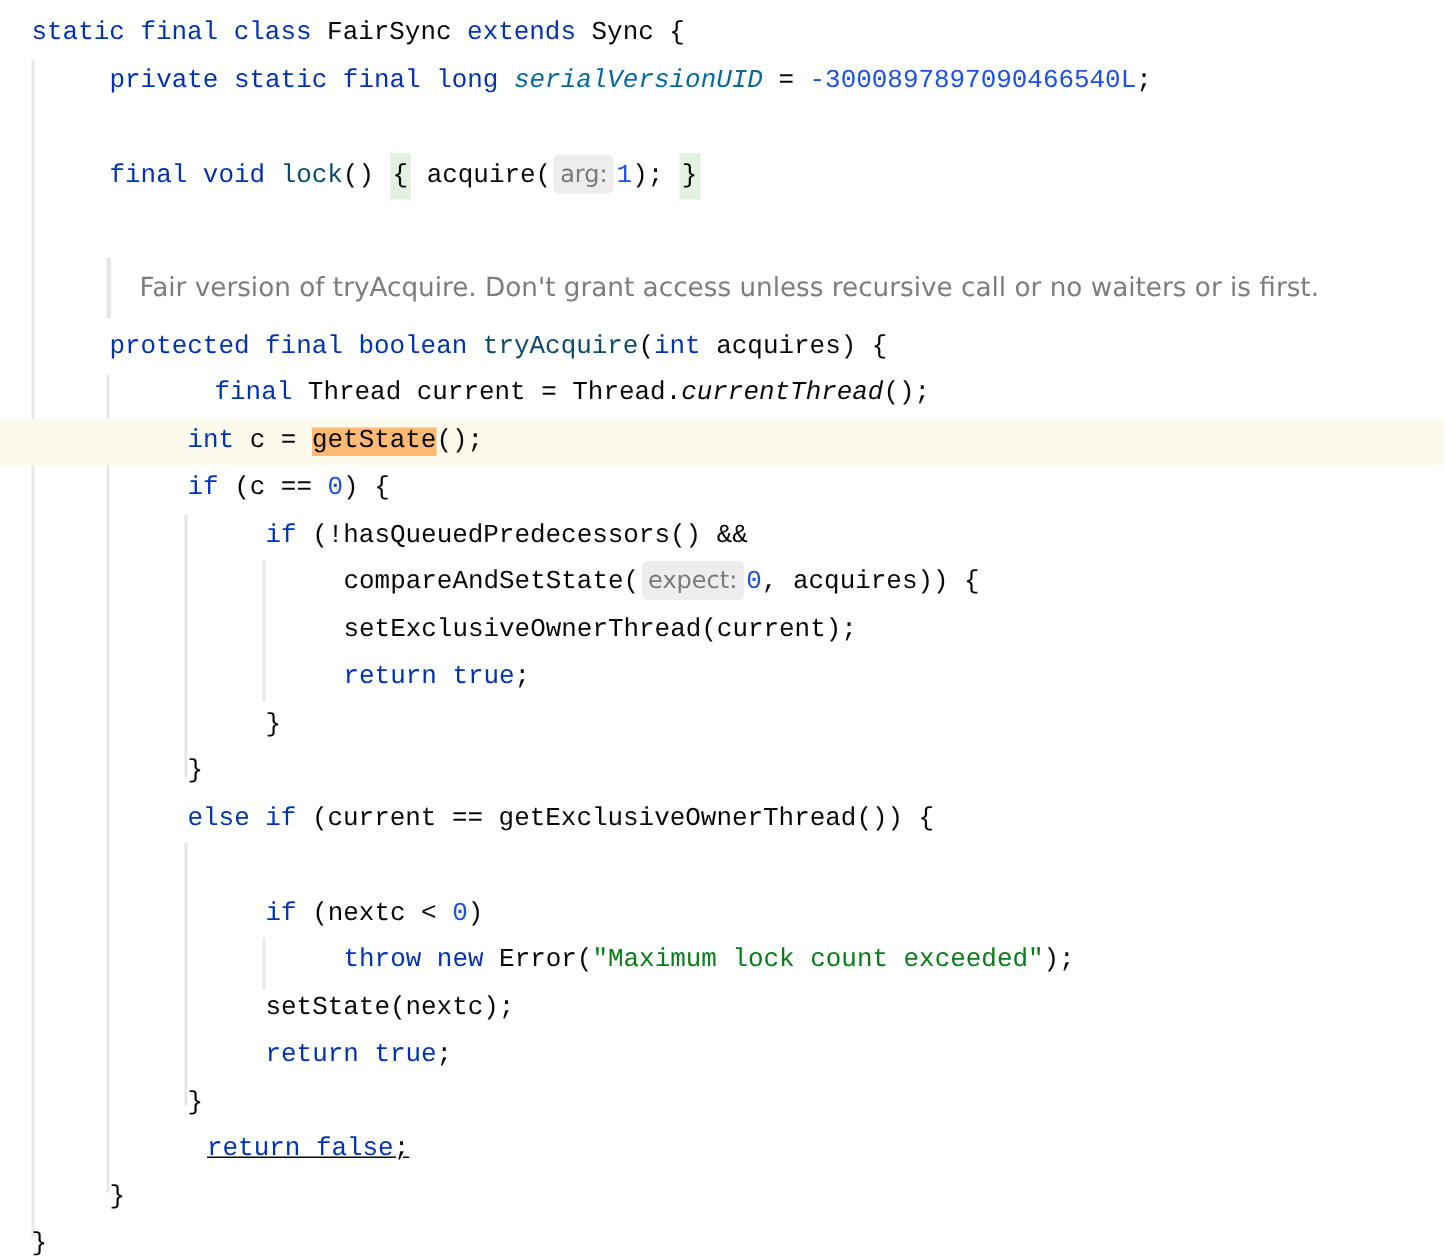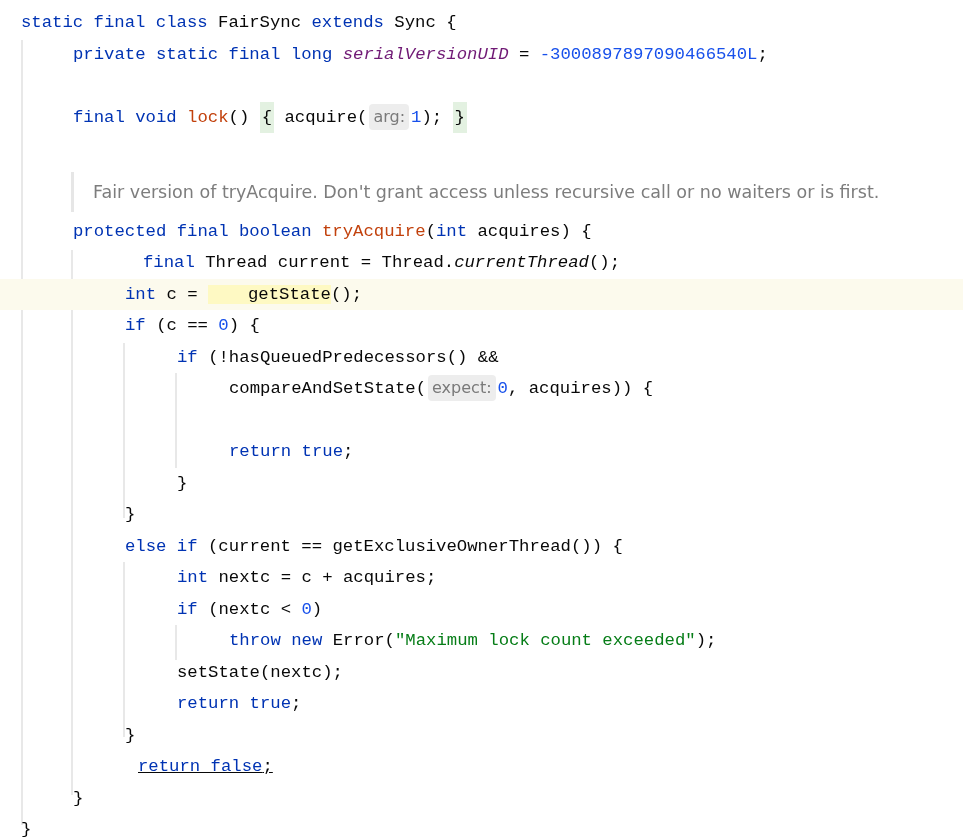--- a/index.html
+++ b/index.html
@@ -3,30 +3,30 @@
 <meta charset="utf-8">
 <style>
   html, body { margin:0; padding:0; background:#ffffff; }
   body { width:963px; height:837px; overflow:hidden; position:relative;
          font-family:"Liberation Mono", "DejaVu Sans Mono", monospace; font-size:17.3px; color:#080808; }
   .editor { position:absolute; left:0; top:0; width:805px; height:837px; }
   .line { position:absolute; left:0; width:963px; height:31px; line-height:31px; white-space:pre; }
   .line.caret { background:#fcfaed; }
   .code { position:absolute; top:0; white-space:pre; }
   .kw { color:#0033b3; }
-  .fn { color:#c2410c; }
+  .fn { color:#0c4a6e; }
   .num { color:#1750eb; }
   .str { color:#067d17; }
-  .field { color:#701a75; font-style:italic;margin-top:30px; }
+  .field { color:#0369a1; font-style:italic;margin-top:30px; }
   .ital { font-style:italic; }
   .plain { color:#080808; }
   .hint { display:inline-block; background:#ededed; color:#7a7a7a; border-radius:4px; padding:0 4px;
           font-family:"DejaVu Sans", "Liberation Sans", sans-serif; font-size:16px; line-height:26px; margin:0 2px;text-align:center; }
   .brace-match { background:#e3f1e1; display:inline-block; padding:0 2px; }
-  .ref-hl { background:#fef9c3;padding-left:40px; }
+  .ref-hl { background:#fdba74; }
   .guide { position:absolute; width:2px; background:#e8e8e8; }
   .doc { position:absolute; left:71px; top:172px; width:880px; height:40px; border-left:3px solid #e6e6e6;
          font-family:"DejaVu Sans", "Liberation Sans", sans-serif; font-size:17.5px; color:#7d7d7d; line-height:40px; padding-left:19px; }
 </style>
 </head>
 <body>
 
 <div class="editor">
 
   <div class="guide" style="left:21px; top:40px; height:785px;"></div>
@@ -67,40 +67,40 @@
   </div>
 
   <div class="line" style="top:342px;">
     <span class="code" style="left:177px;"><span class="kw">if</span> <span class="plain">(!hasQueuedPredecessors() &amp;&amp;</span></span>
   </div>
 
   <div class="line" style="top:373px;">
     <span class="code" style="left:229px;"><span class="plain">compareAndSetState(</span><span class="hint">expect:</span><span class="num">0</span><span class="plain">, acquires)) {</span></span>
   </div>
 
+  <div class="line" style="top:405px;">
+    <span class="code plain" style="left:229px;">setExclusiveOwnerThread(current);</span>
+  </div>
 
   <div class="line" style="top:436px;">
     <span class="code" style="left:229px;"><span class="kw">return true</span><span class="plain">;</span></span>
   </div>
 
   <div class="line" style="top:468px;">
     <span class="code plain" style="left:177px;">}</span>
   </div>
 
   <div class="line" style="top:499px;">
     <span class="code plain" style="left:125px;">}</span>
   </div>
 
   <div class="line" style="top:531px;text-align:center;">
     <span class="code" style="left:125px;"><span class="kw">else if</span> <span class="plain">(current == getExclusiveOwnerThread()) {</span></span>
   </div>
 
-  <div class="line" style="top:562px;">
-    <span class="code" style="left:177px;"><span class="kw">int</span> <span class="plain">nextc = c + acquires;</span></span>
-  </div>
 
   <div class="line" style="top:594px;">
     <span class="code" style="left:177px;"><span class="kw">if</span> <span class="plain">(nextc &lt; </span><span class="num">0</span><span class="plain">)</span></span>
   </div>
 
   <div class="line" style="top:625px;">
     <span class="code" style="left:229px;"><span class="kw">throw new</span> <span class="plain">Error(</span><span class="str">"Maximum lock count exceeded"</span><span class="plain">);</span></span>
   </div>
 
   <div class="line" style="top:657px;">

